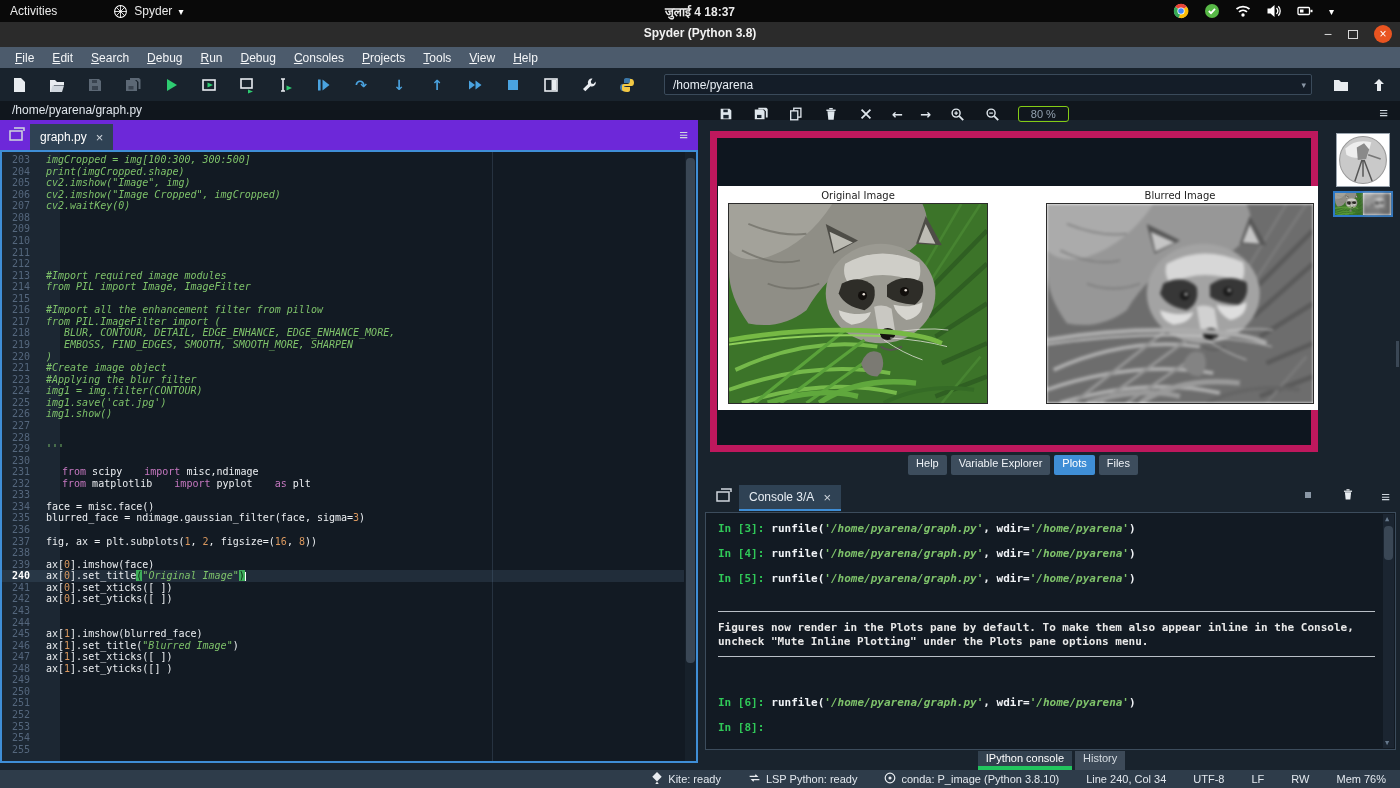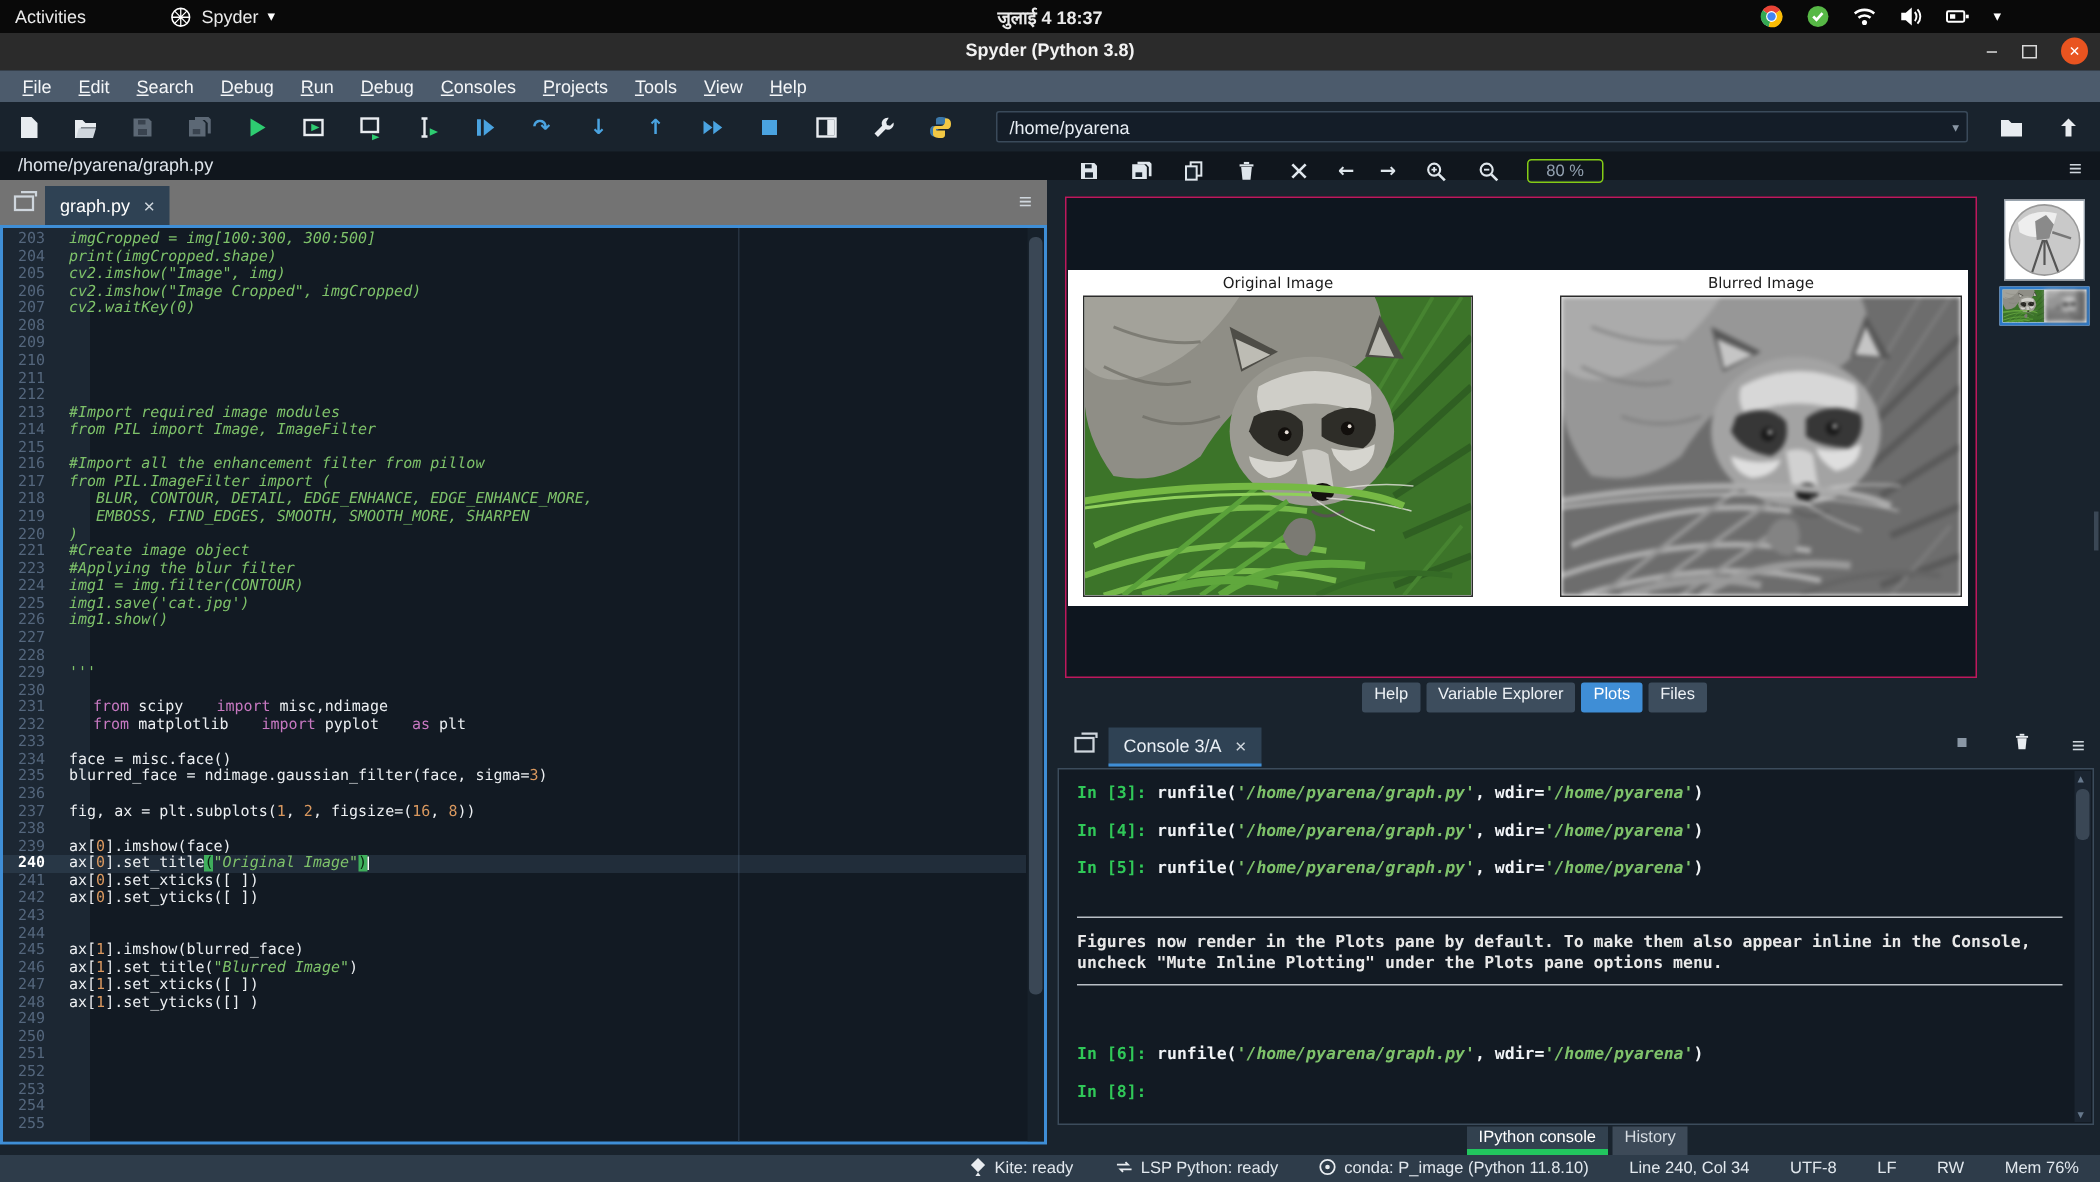--- a/index.html
+++ b/index.html
@@ -41,21 +41,21 @@
   .path-field { width:648px; height:21px; background:#141d28; border:1px solid #3a4a5a; border-radius:2px;
                 display:flex; align-items:center; padding:0 8px; font-size:12px; color:#e8eef4;
                 position:relative; margin-left:8px; flex:none; }
   .path-field .dd { position:absolute; right:5px; color:#8a97a5; font-size:9px; }
 
   
   .breadcrumb-bar { position:absolute; left:0; top:101px; width:1400px; height:19px; background:#10161d;
                     font-size:12px; color:#dfe5ec; line-height:19px; padding-left:12px; }
 
   
-  .editor-tabbar { position:absolute; left:0; top:120px; width:698px; height:40px; background:#737373; }
+  .editor-tabbar { position:absolute; left:0; top:120px; width:698px; height:40px; background:#6d28d9; }
   .browse-tabs { position:absolute; left:8px; top:6px; }
   .editor-tab { position:absolute; left:30px; top:4px; height:26px; background:#2f4254; color:#fff;
                 font-size:12px; display:flex; align-items:center; gap:9px; padding:0 10px; }
   .tab-close { color:#cfd6dd; font-size:13px; }
   .pane-hamburger { position:absolute; right:10px; top:6px; color:#cfd6dd; font-size:15px; }
 
   .editor-area { position:absolute; left:0; top:150px; width:698px; height:613px; background:#121a23;
                  border:2px solid #3f8ed6; overflow:hidden; font-family:"DejaVu Sans Mono",monospace; }
   .gutter-bg { position:absolute; left:0; top:0; width:58px; height:100%; background:#1c2733; }
   .col-guide { position:absolute; left:490px; top:0; bottom:0; width:1px; background:#263240; }
@@ -76,21 +76,21 @@
                               background:#3a4755; border-radius:4px; }
 
   
   .plots-toolbar { position:absolute; left:703px; top:99px; width:697px; height:30px;
                    display:flex; align-items:center; gap:17px; padding-left:14px; }
   .pt-glyph { font-size:13px; color:#dfe6ec; font-family:"DejaVu Sans",sans-serif; font-weight:bold; }
   .zoom-box { border:1px solid #84cc16; border-radius:3px; padding:1px 12px; color:#93a1b0; font-size:11px; }
   .plots-hamburger { position:absolute; right:12px; top:5px; color:#cfd6dd; font-size:15px; }
 
   .plots-canvas { position:absolute; left:710px; top:131px; width:608px; height:321px;
-                  background:#0e161f; border:1px solid #be185d; }
+                  background:#0e161f; border:7px solid #be185d; }
   .mpl-figure { position:absolute; left:1px; top:48px; width:600px; height:224px; background:#fff; }
   .sub-title { position:absolute; top:4px; font-size:10px; color:#1c1c1c; text-align:center;
                font-family:"DejaVu Sans",sans-serif; }
   .sub-title.left { left:10px; width:260px; }
   .sub-title.right { left:328px; width:268px; }
   .plot-img { position:absolute; top:17px; height:201px; border:1px solid #2b2b2b; overflow:hidden; }
   .plot-img.left { left:10px; width:260px; }
   .plot-img.right { left:328px; width:268px; }
   .plot-img svg { display:block; width:100%; height:100%; }
   .gray-filter { filter:grayscale(1) blur(1.5px) brightness(1.08) contrast(0.92); }
@@ -572,21 +572,21 @@
       <span><svg width="13" height="12" viewBox="0 0 16 14">
             <path d="M2 5h9L9 3M14 9H5l2 2" stroke="#e8ecf0" stroke-width="1.5" fill="none"></path>
           </svg></span>
       <span>LSP Python: ready</span>
     </span>
     <span class="sb-item">
       <span><svg width="12" height="12" viewBox="0 0 14 14">
             <circle cx="7" cy="7" r="5.6" fill="none" stroke="#e8ecf0" stroke-width="1.4"></circle>
             <circle cx="7" cy="7" r="1.8" fill="#e8ecf0"></circle>
           </svg></span>
-      <span>conda: P_image (Python 11.8.10)</span>
+      <span>conda: P_image (Python 3.8.10)</span>
     </span>
     <span class="sb-item">Line 240, Col 34</span>
     <span class="sb-item">UTF-8</span>
     <span class="sb-item">LF</span>
     <span class="sb-item">RW</span>
     <span class="sb-item">Mem 76%</span>
   </div>
 
   <svg class="hidden-defs" aria-hidden="true">
     <symbol id="raccoon" viewBox="0 0 400 300">

